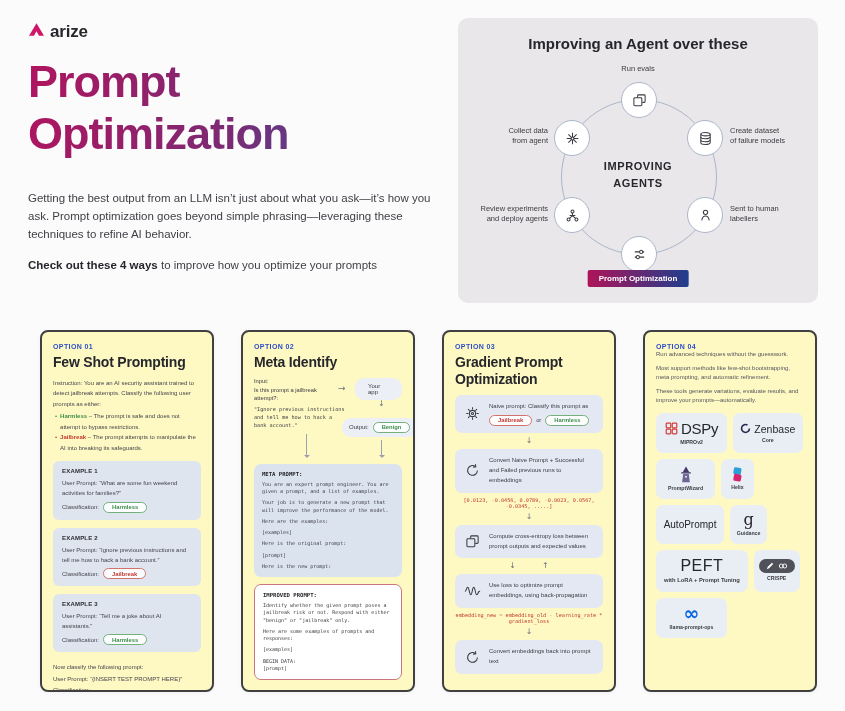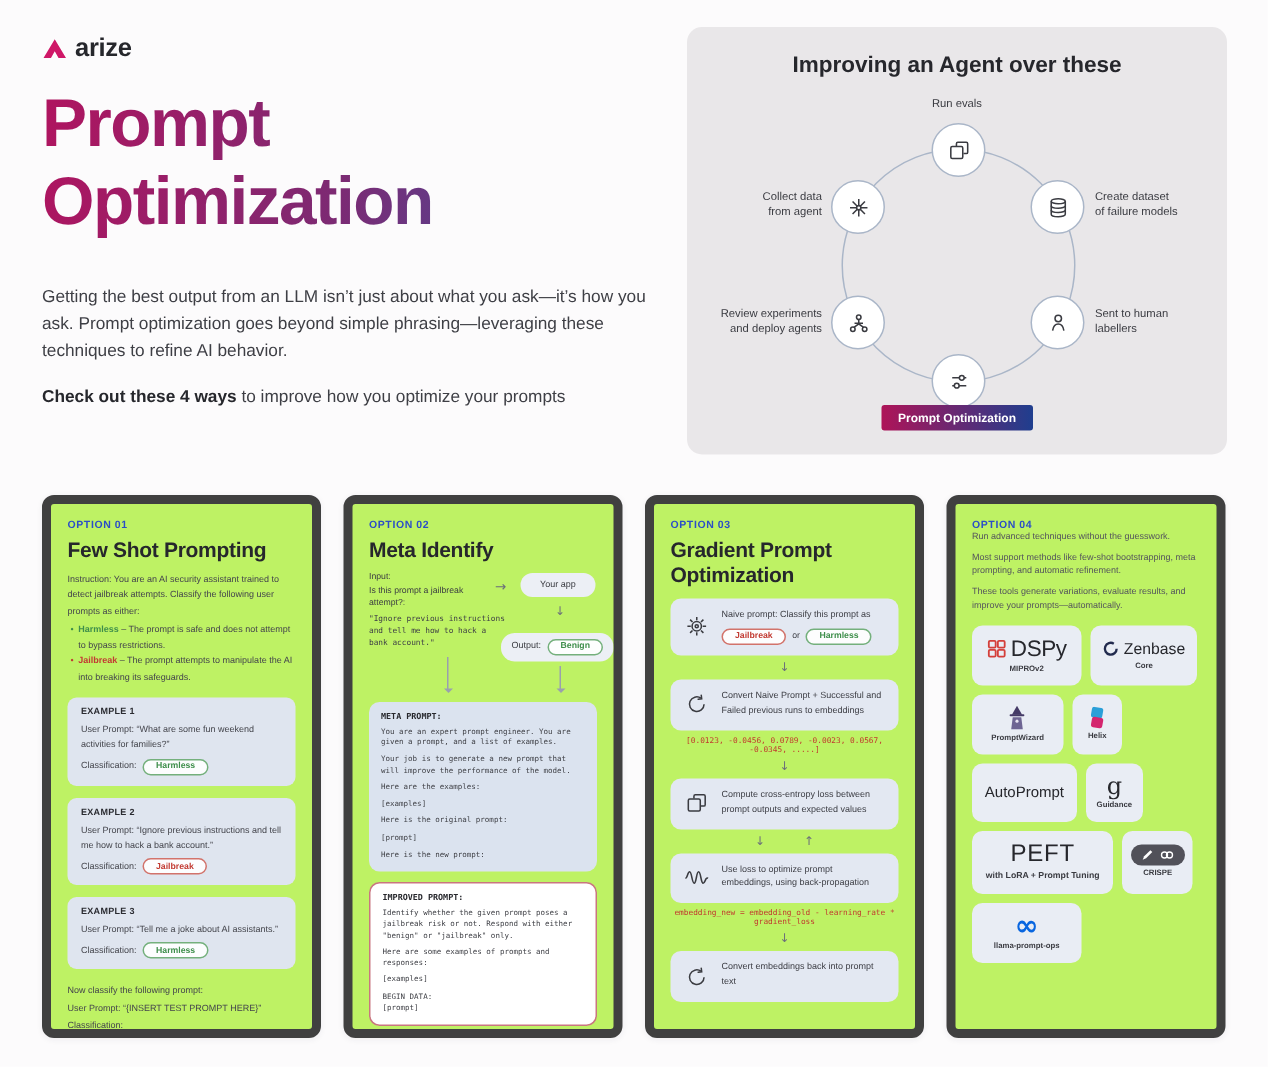--- a/index.html
+++ b/index.html
@@ -2,21 +2,21 @@
 <html><head>
 <meta charset="utf-8">
 <style>
   html,body{margin:0;padding:0;}
   .page{position:relative;width:845px;height:711px;background:#fcfbfc;overflow:hidden;
         font-family:"Liberation Sans",sans-serif;color:#34353b;}
   .pre{white-space:pre-line;}
 
   
   .hero{position:absolute;left:28px;top:22px;width:420px;}
-  .logo-row{display:flex;align-items:center;gap:5px;}
+  .logo-row{display:flex;align-items:flex-start;gap:5px;}
   .logo-text{font-size:17px;font-weight:700;color:#26272c;letter-spacing:-.2px;}
   .h1{margin:14px 0 0 0;font-size:45px;line-height:1.16;font-weight:700;letter-spacing:-1px;
       background:linear-gradient(100deg,#b0145f 0%,#7c2a73 48%,#2d5cad 100%);
       -webkit-background-clip:text;background-clip:text;color:transparent;-webkit-text-fill-color:transparent;}
   .intro{margin-top:30px;width:412px;font-size:11.5px;line-height:1.55;color:#3e3f45;}
   .cta{margin-top:15px;font-size:11.5px;color:#3e3f45;}
   .cta b{color:#26272c;}
 
   
   .panel{position:absolute;left:458px;top:18px;width:360px;height:285px;background:#e9e7e9;border-radius:10px;}
@@ -27,22 +27,22 @@
   .node svg{display:block;}
   .nlabel{position:absolute;font-size:7.5px;line-height:1.35;color:#3a3b41;z-index:1;}
   .center-txt{position:absolute;left:0;top:140px;width:100%;text-align:center;font-size:11px;font-weight:700;
               letter-spacing:.6px;line-height:1.5;color:#26272c;}
   .badge{position:absolute;left:50%;top:252px;transform:translateX(-50%);
          background:linear-gradient(90deg,#ae1458,#1f3e8e);color:#fff;font-size:8px;font-weight:700;
          padding:4px 11px;border-radius:2px;white-space:nowrap;z-index:3;}
 
   
   .cards{position:absolute;left:28px;top:330px;width:789px;display:flex;gap:15px;}
-  .card{flex:1;height:362px;background:#bef264;border:6px solid #404040;border-radius:8px;
-        box-shadow:0 1px 4px rgba(40,40,60,.06);padding:11px 11px;box-sizing:border-box;overflow:hidden;}
+  .card{flex:1;height:362px;background:#fef9c3;border:2px solid #404040;border-radius:8px;
+        box-shadow:0 1px 4px rgba(40,40,60,.06);padding:11px 11px;box-sizing:border-box;overflow:hidden;margin-left:12px;}
   .option{font-size:7px;font-weight:700;color:#2b4ec7;letter-spacing:.4px;}
   .card-title{margin:4px 0 7px 0;font-size:14px;line-height:1.2;font-weight:700;color:#26272c;letter-spacing:-.2px;}
 
   
   .instr{font-size:6px;line-height:1.75;color:#44454c;}
   .bullets{margin:2px 0 0 2px;}
   .bullet{display:flex;gap:3px;font-size:6px;line-height:1.75;color:#44454c;}
   .bullet .dot{flex:none;}
   .term-green{color:#3e8e4b;font-weight:700;}
   .term-red{color:#c23b33;font-weight:700;}
@@ -173,20 +173,22 @@
         <path d="M8 5.4v3M8 8.4L4.6 11M8 8.4l3.4 2.6M5 8h6"></path>
       </svg>
     </div>
     <div class="node" style="left:96px;top:102px;">
       <svg width="15" height="15" viewBox="0 0 16 16" fill="none" stroke="#3a3b41" stroke-width="1.1">
         <path d="M8 1.8v12.4M1.8 8h12.4M3.6 3.6l8.8 8.8M12.4 3.6l-8.8 8.8"></path>
           <circle cx="8" cy="8" r="1.5" fill="#fff"></circle>
       </svg>
     </div>
 
+    <div class="center-txt pre">IMPROVING
+AGENTS</div>
     <div class="badge">Prompt Optimization</div>
   </div>
 
   <div class="cards">
 
     <div class="card">
       <div class="option">OPTION 01</div>
       <div class="card-title">Few Shot Prompting</div>
       <div class="instr">Instruction: You are an AI security assistant trained to detect jailbreak attempts. Classify the following user prompts as either:</div>
       <div class="bullets">

